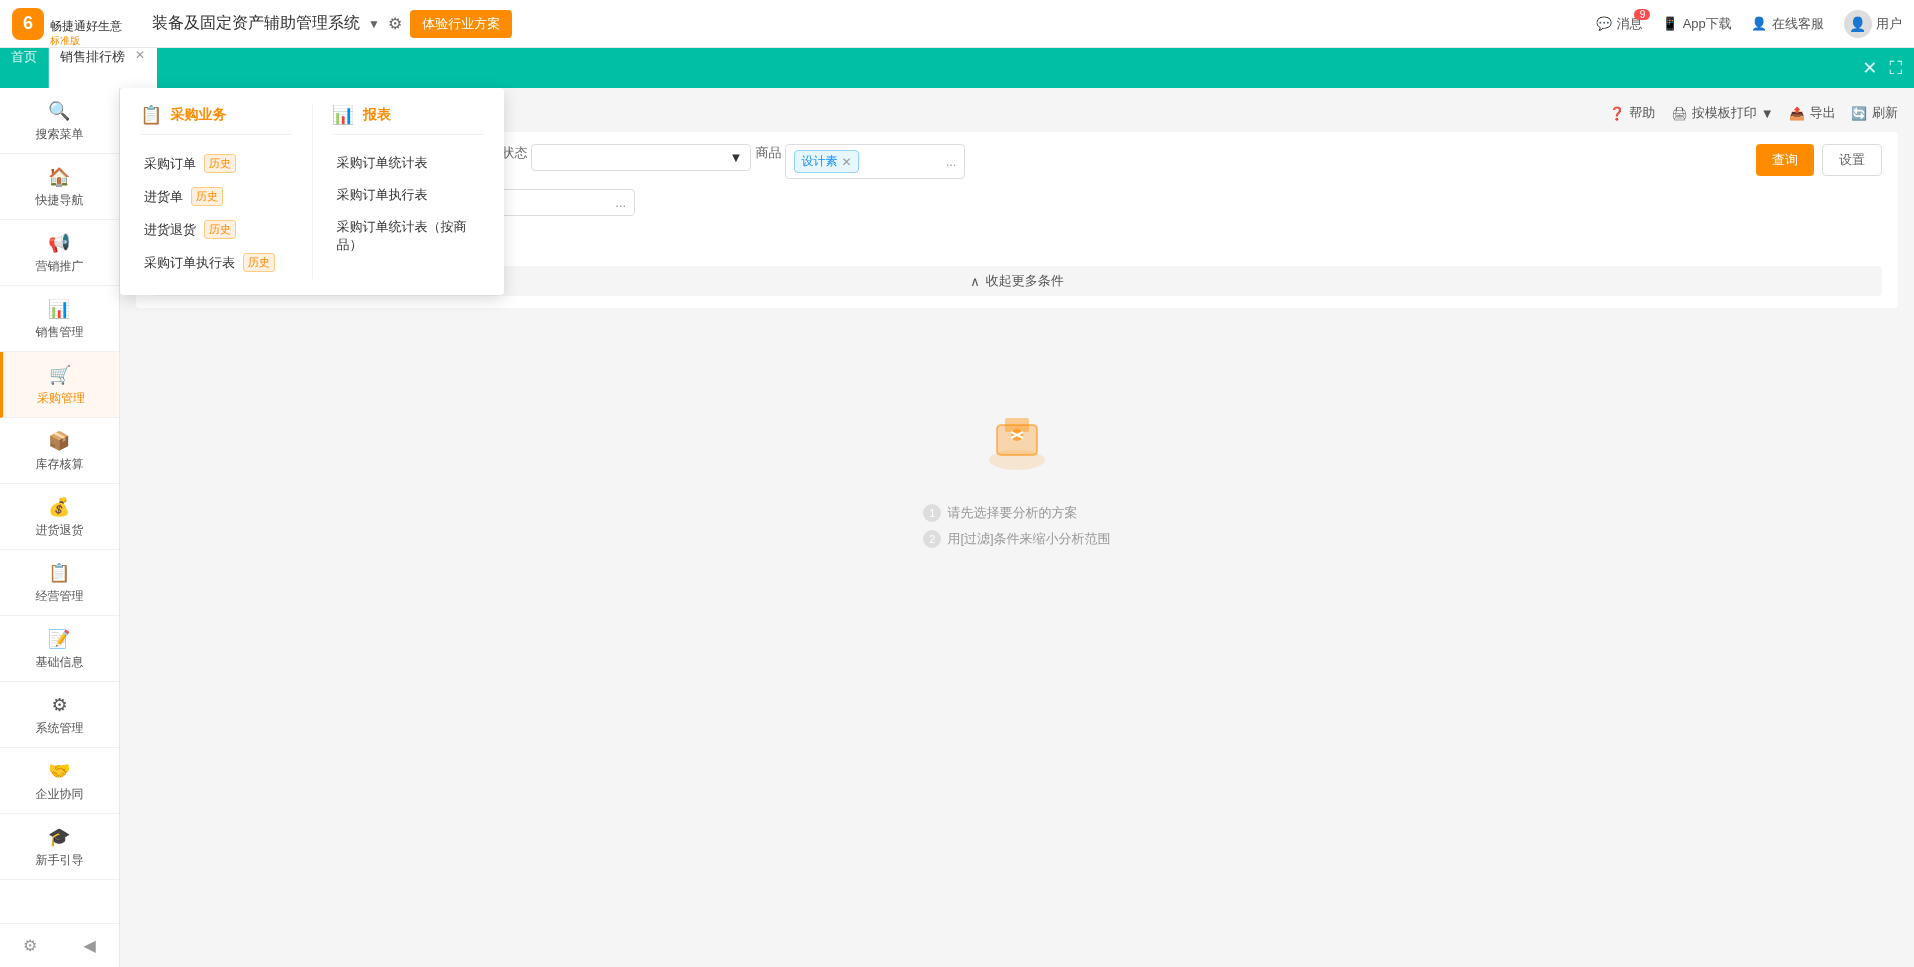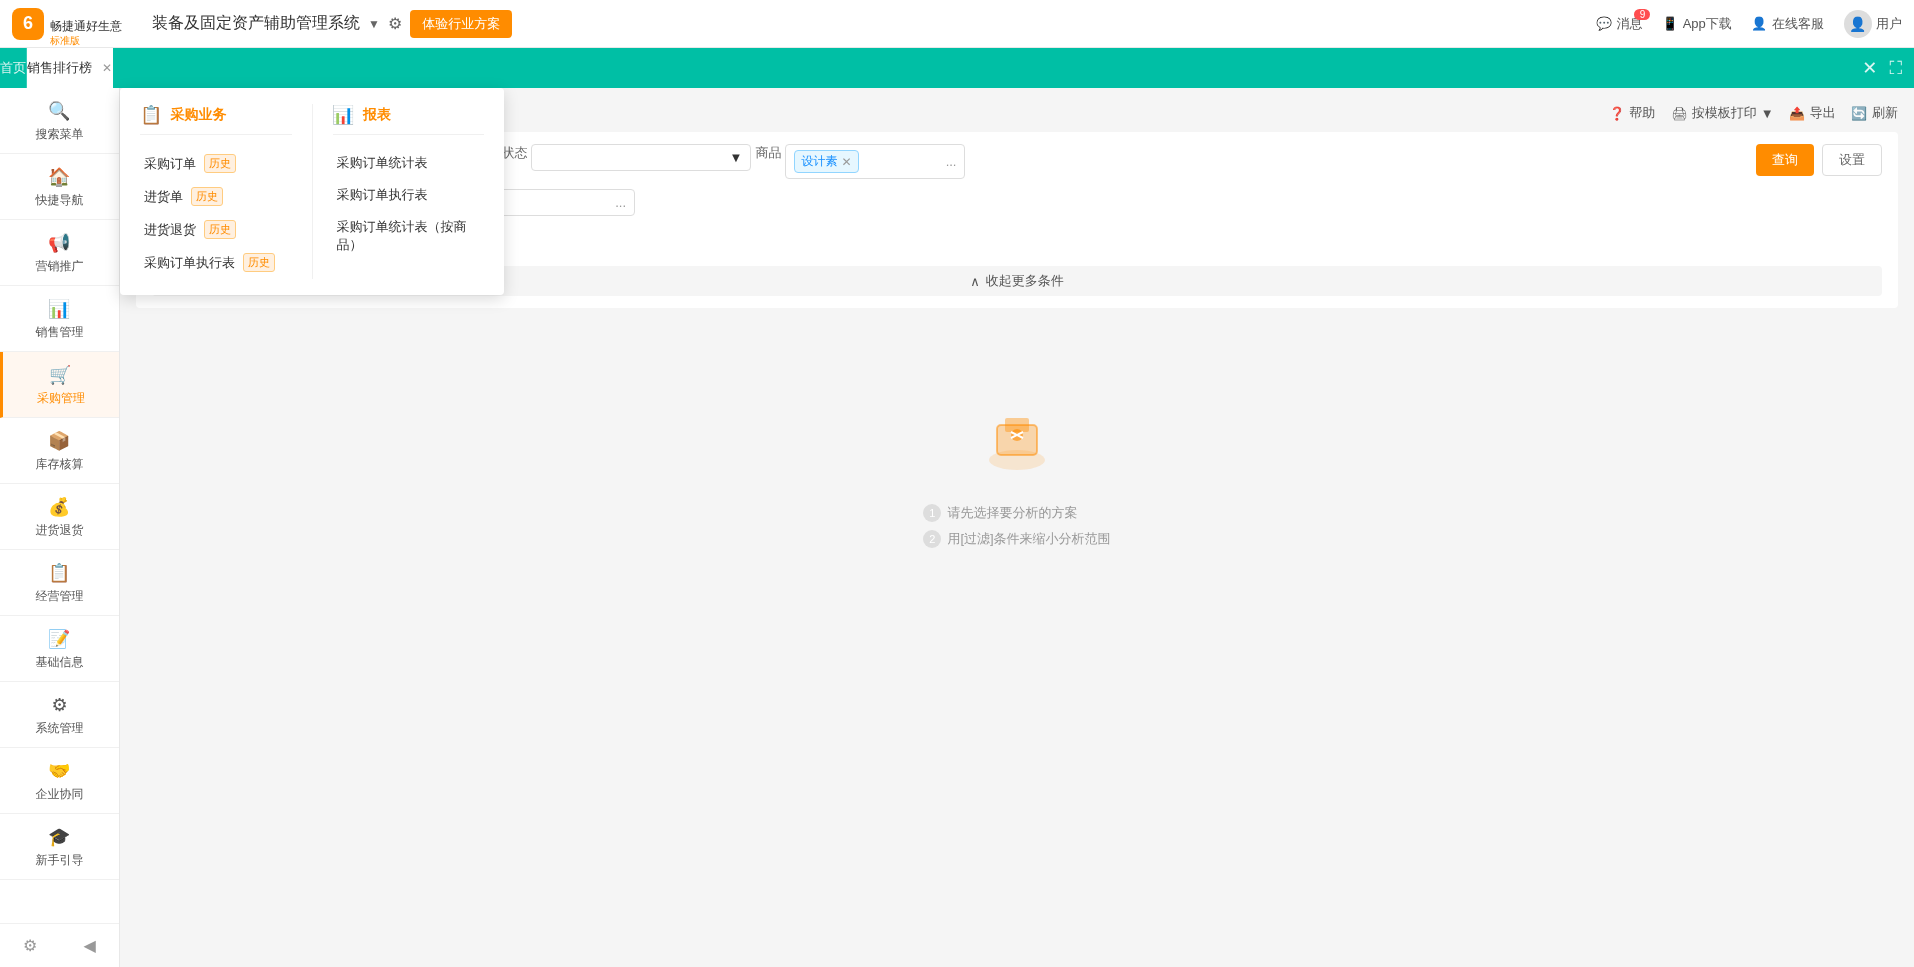--- a/index.html
+++ b/index.html
@@ -90,22 +90,22 @@
       height: 40px;
       background: #00bfa5;
       display: flex;
       align-items: stretch;
       position: fixed;
       top: 48px; left: 0; right: 0;
       z-index: 99;
     }
     .tab-item {
       display: flex;
-      align-items: center;
-      padding: 0 0;
+      align-items: flex-start;
+      padding: 0 11px;
       cursor: pointer;
       color: rgba(255,255,255,0.85);
       font-size: 13px;
       border-right: 1px solid rgba(255,255,255,0.2);
       gap: 6px;
     }
     .tab-item.active {
       background: #fff;
       color: #333;
     }

